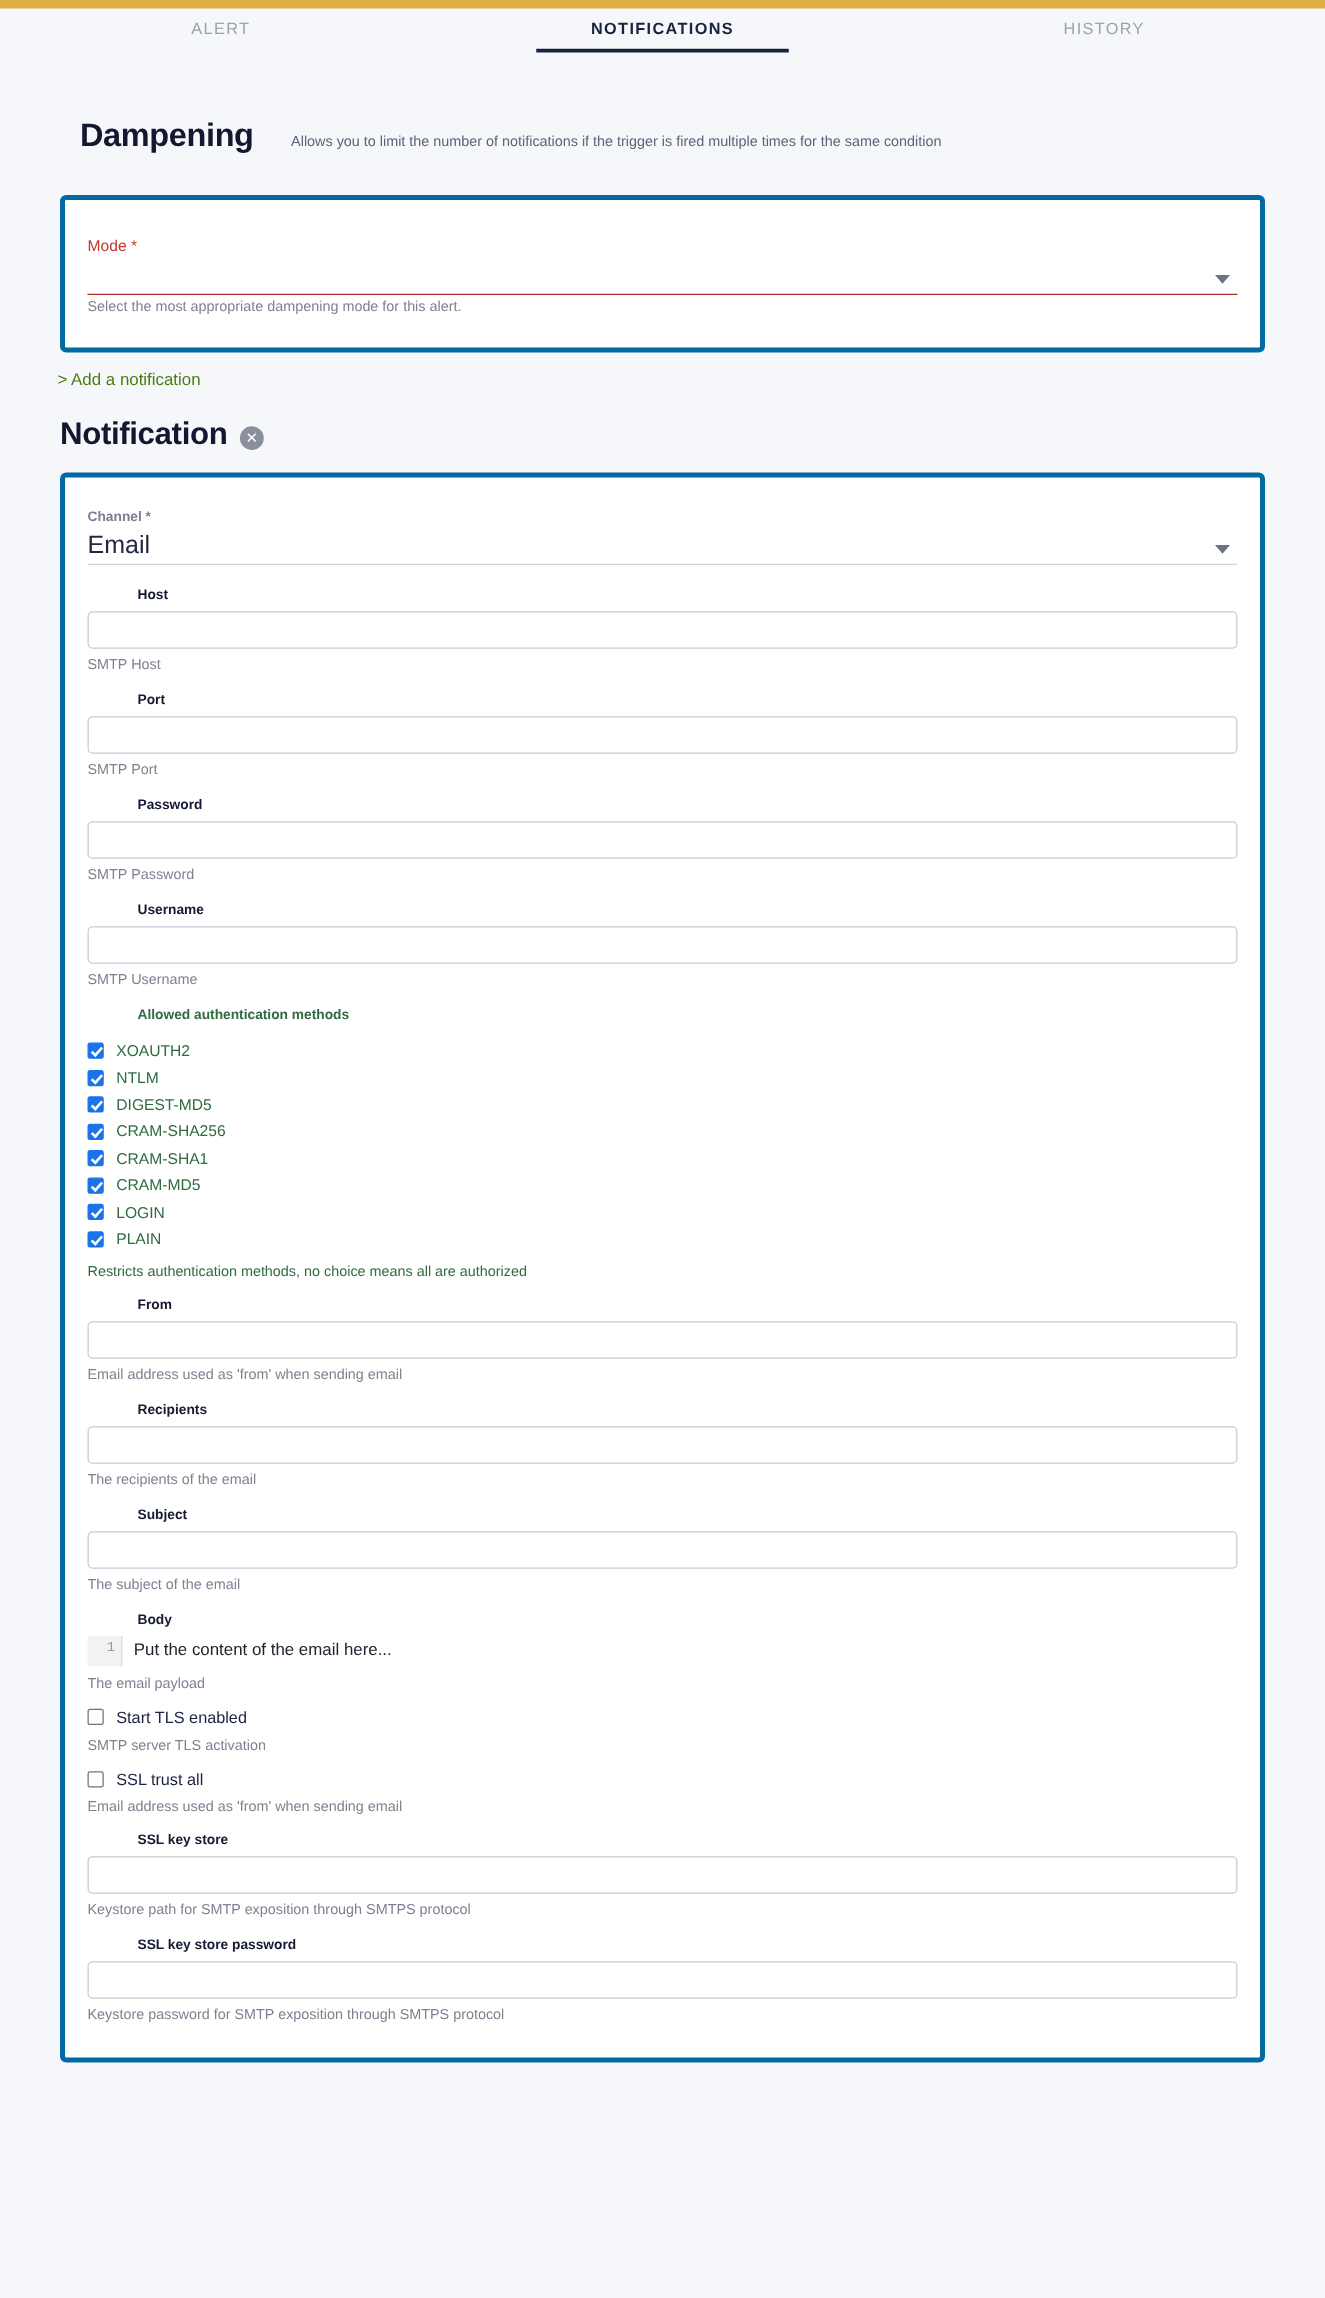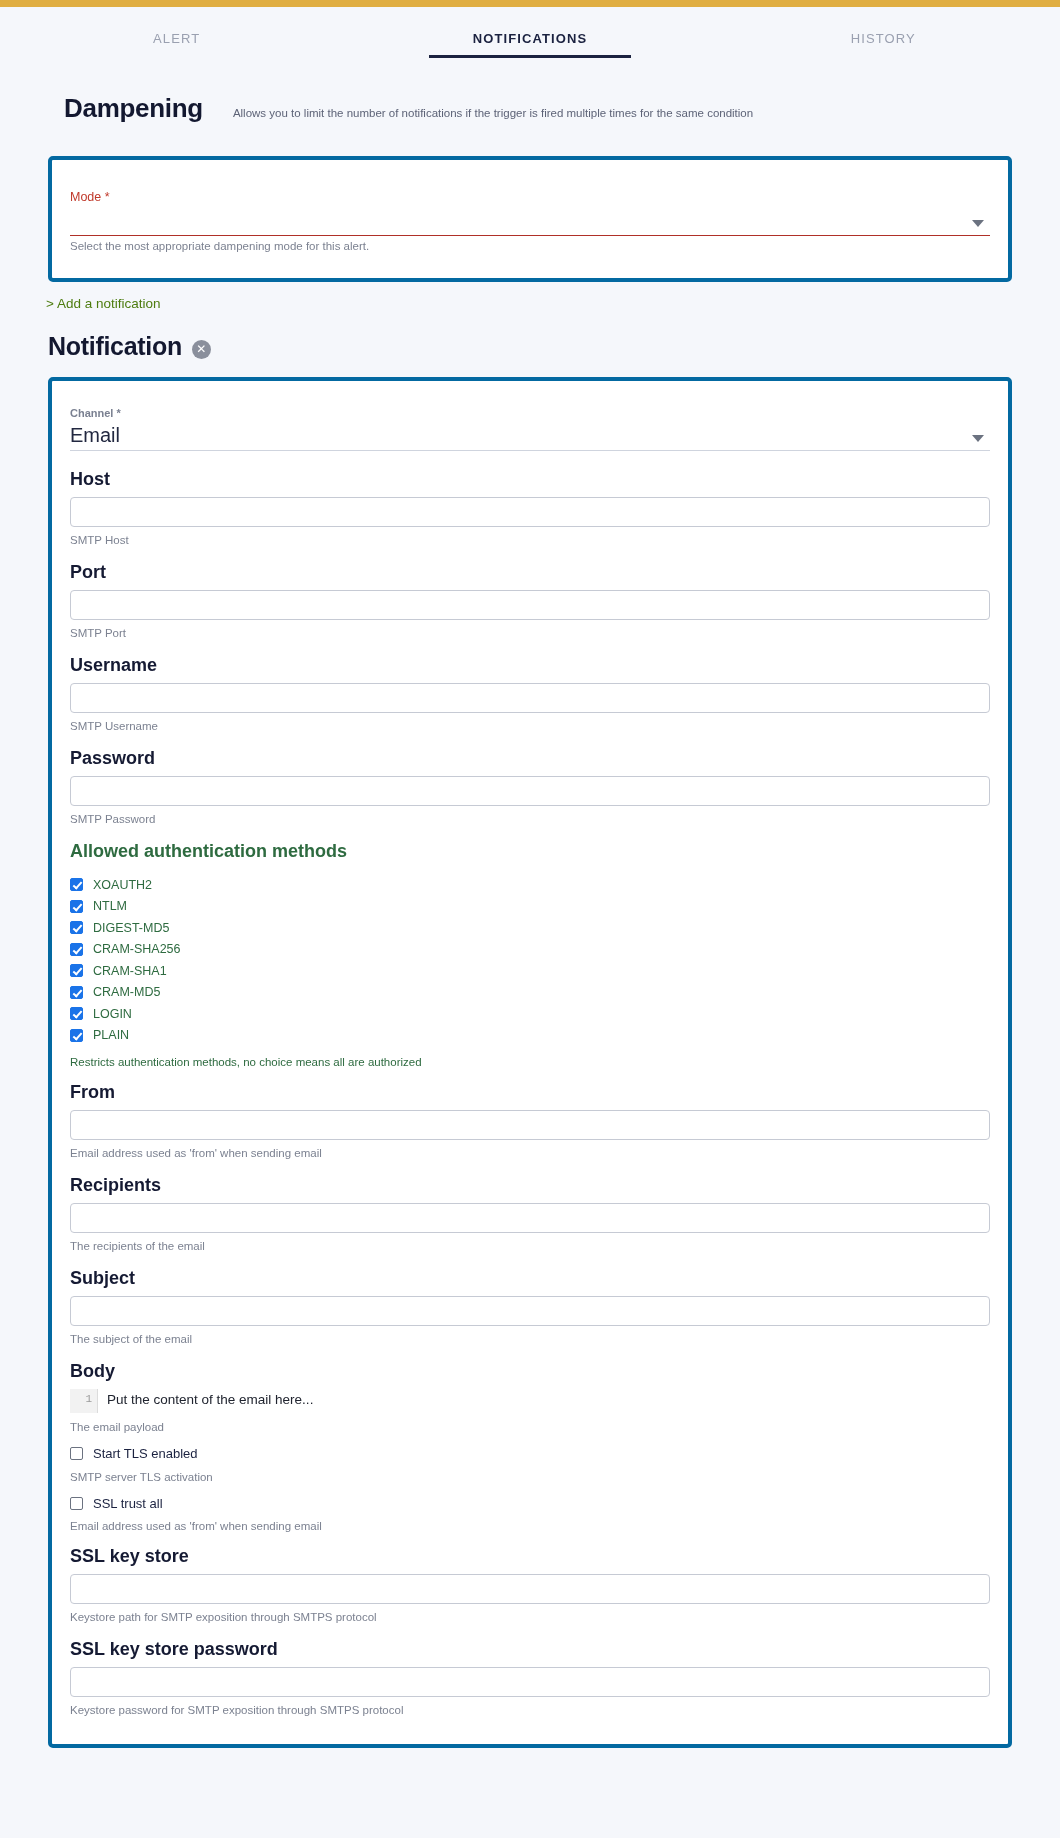--- a/index.html
+++ b/index.html
@@ -29,21 +29,21 @@
     display: flex;
     align-items: flex-start;
     background: #f5f7fb;
   }
   .tab {
     flex: 1 1 0;
     text-align: center;
     font-size: 13px;
     letter-spacing: 1.1px;
     font-weight: 600;
-    padding-top: 24px;
+    padding-top: 8px;
     padding-bottom: 12px;
     position: relative;
     cursor: pointer;
     user-select: none;
   }
   .tab.inactive { color: #9aa0b0; font-weight: 500; }
   .tab.active { color: #1b2240; }
   .tab.active::after {
     content: "";
     position: absolute;
@@ -152,25 +152,26 @@
     color: #fff;
     font-size: 12px;
     line-height: 19px;
     text-align: center;
     cursor: pointer;
     font-family: "DejaVu Sans", sans-serif;
     position: relative;
     top: 3px;
   }
   .field-label {
-    font-size: 18px;
+    font-size: 11px;
     font-weight: 700;
     color: #151a33;
     margin-bottom: 7px;
     display: block;
+    margin-left: 40px;
   }
   .field-label.green { color: #2e6b40; }
   .text-input {
     width: 100%;
     height: 30px;
     border: 1px solid #c6cad4;
     border-radius: 4px;
     background: #fff;
     font-size: 13px;
     padding: 0 8px;
@@ -300,29 +301,29 @@
         <div class="field-hint">SMTP Host</div>
       </div>
 
       <div class="field-block">
         <label class="field-label">Port</label>
         <input class="text-input" type="text" value="" style="">
         <div class="field-hint">SMTP Port</div>
       </div>
 
       <div class="field-block">
-        <label class="field-label">Username</label>
-        <input class="text-input" type="text" value="" style="">
-        <div class="field-hint">SMTP Username</div>
-      </div>
-
-      <div class="field-block">
         <label class="field-label">Password</label>
         <input class="text-input" type="password" value="" style="">
         <div class="field-hint">SMTP Password</div>
+      </div>
+
+      <div class="field-block">
+        <label class="field-label">Username</label>
+        <input class="text-input" type="text" value="" style="">
+        <div class="field-hint">SMTP Username</div>
       </div>
 
       <div class="field-block" style="margin-bottom:14px;">
         <label class="field-label green">Allowed authentication methods</label>
         <div class="check-list">
           <div class="check-row">
             <span class="cb checked"></span>
             <span class="cb-label green">XOAUTH2</span>
           </div>
           <div class="check-row">

